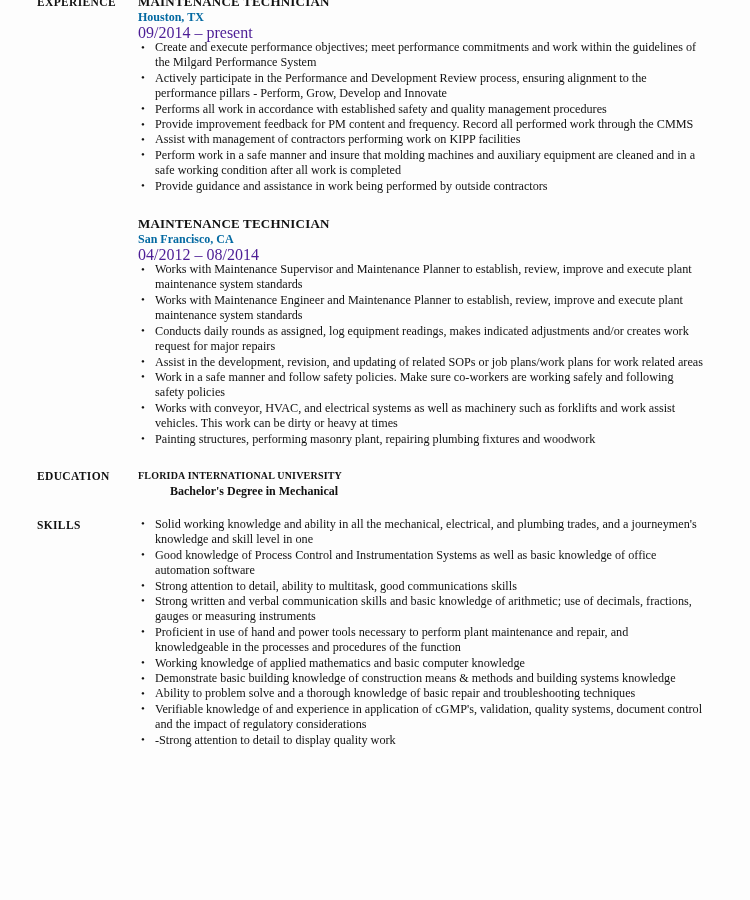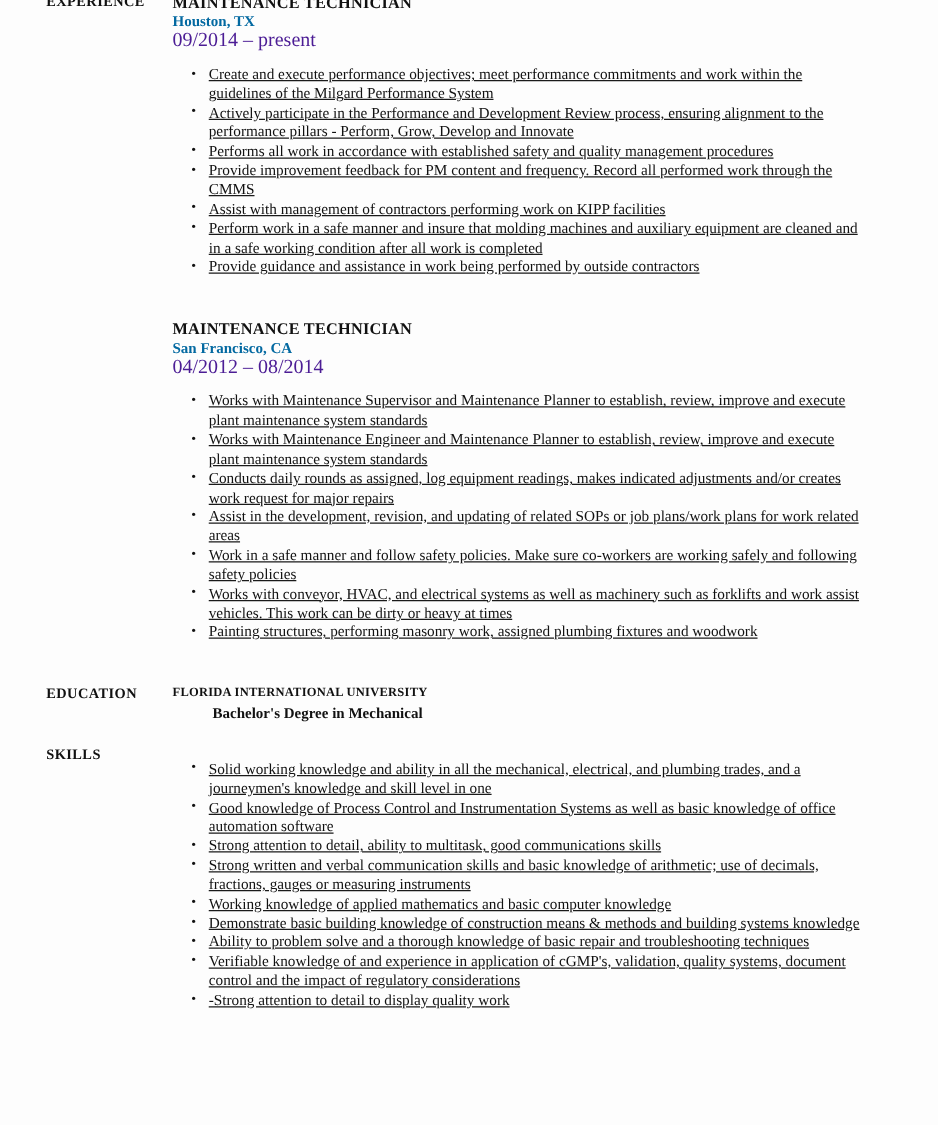--- a/index.html
+++ b/index.html
@@ -71,23 +71,22 @@
   }
   .job-dates {
     font-size: 16px;
     line-height: 15px;
     color: #4c1d95;
   }
 
   
   ul.bullets {
     list-style: none;
-    margin: 12px;
+    margin: 0;
     padding: 0;
-    text-decoration: underline;
   }
   ul.bullets li {
     position: relative;
     padding-left: 17px;
     font-size: 12.2px;
     line-height: 15.4px;
     color: #111;
     margin: 0;
     text-align: left;
   }
@@ -158,21 +157,21 @@
         <div class="job-title">MAINTENANCE TECHNICIAN</div>
         <div class="job-location">San Francisco, CA</div>
         <div class="job-dates">04/2012 – 08/2014</div>
         <ul class="bullets bullets-top">
           <li>Works with Maintenance Supervisor and Maintenance Planner to establish, review, improve and execute plant maintenance system standards</li>
           <li>Works with Maintenance Engineer and Maintenance Planner to establish, review, improve and execute plant maintenance system standards</li>
           <li>Conducts daily rounds as assigned, log equipment readings, makes indicated adjustments and/or creates work request for major repairs</li>
           <li>Assist in the development, revision, and updating of related SOPs or job plans/work plans for work related areas</li>
           <li>Work in a safe manner and follow safety policies. Make sure co-workers are working safely and following safety policies</li>
           <li>Works with conveyor, HVAC, and electrical systems as well as machinery such as forklifts and work assist vehicles. This work can be dirty or heavy at times</li>
-          <li>Painting structures, performing masonry work, assigned plumbing fixtures and woodwork</li>
+          <li>Painting structures, performing masonry plant, repairing plumbing fixtures and woodwork</li>
         </ul>
       </div>
 
     </div>
   </div>
 
   <div class="gap-section"></div>
 
   <div class="section">
     <div class="label-col">
@@ -191,20 +190,21 @@
   <div class="section">
     <div class="label-col">
       <div class="section-label">SKILLS</div>
     </div>
     <div class="content-col">
       <ul class="bullets">
         <li>Solid working knowledge and ability in all the mechanical, electrical, and plumbing trades, and a journeymen's knowledge and skill level in one</li>
         <li>Good knowledge of Process Control and Instrumentation Systems as well as basic knowledge of office automation software</li>
         <li>Strong attention to detail, ability to multitask, good communications skills</li>
         <li>Strong written and verbal communication skills and basic knowledge of arithmetic; use of decimals, fractions, gauges or measuring instruments</li>
+        <li>Proficient in use of hand and power tools necessary to perform plant maintenance and repair, and knowledgeable in the processes and procedures of the function</li>
         <li>Working knowledge of applied mathematics and basic computer knowledge</li>
         <li>Demonstrate basic building knowledge of construction means &amp; methods and building systems knowledge</li>
         <li>Ability to problem solve and a thorough knowledge of basic repair and troubleshooting techniques</li>
         <li>Verifiable knowledge of and experience in application of cGMP's, validation, quality systems, document control and the impact of regulatory considerations</li>
         <li>-Strong attention to detail to display quality work</li>
       </ul>
     </div>
   </div>
 
 </div>

